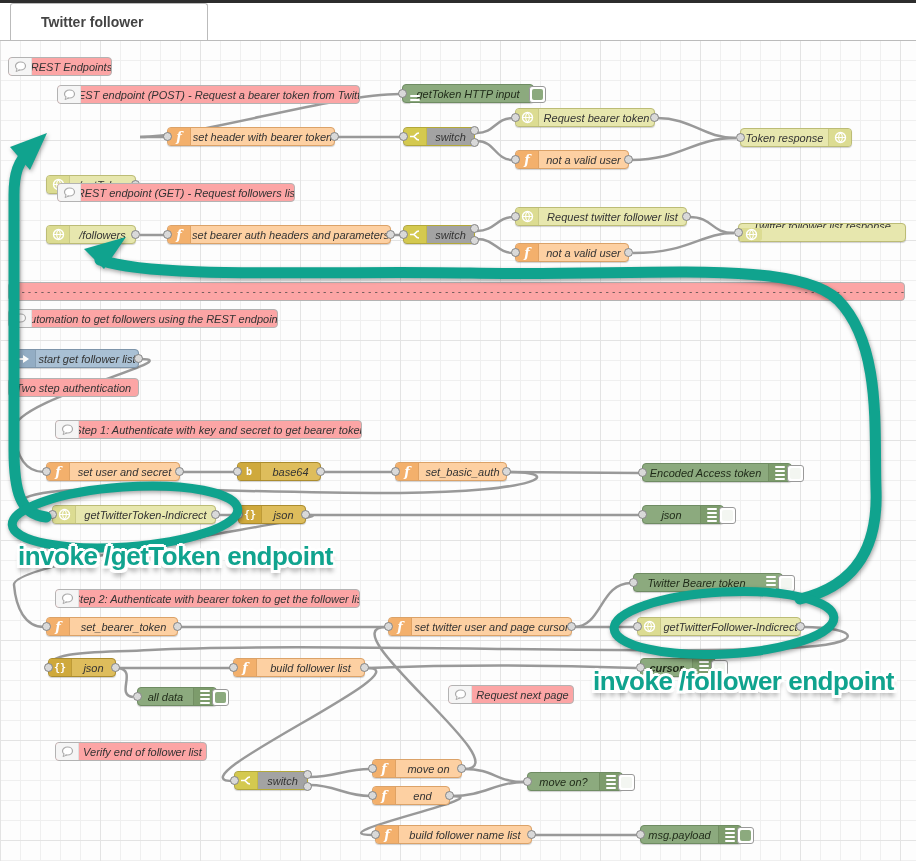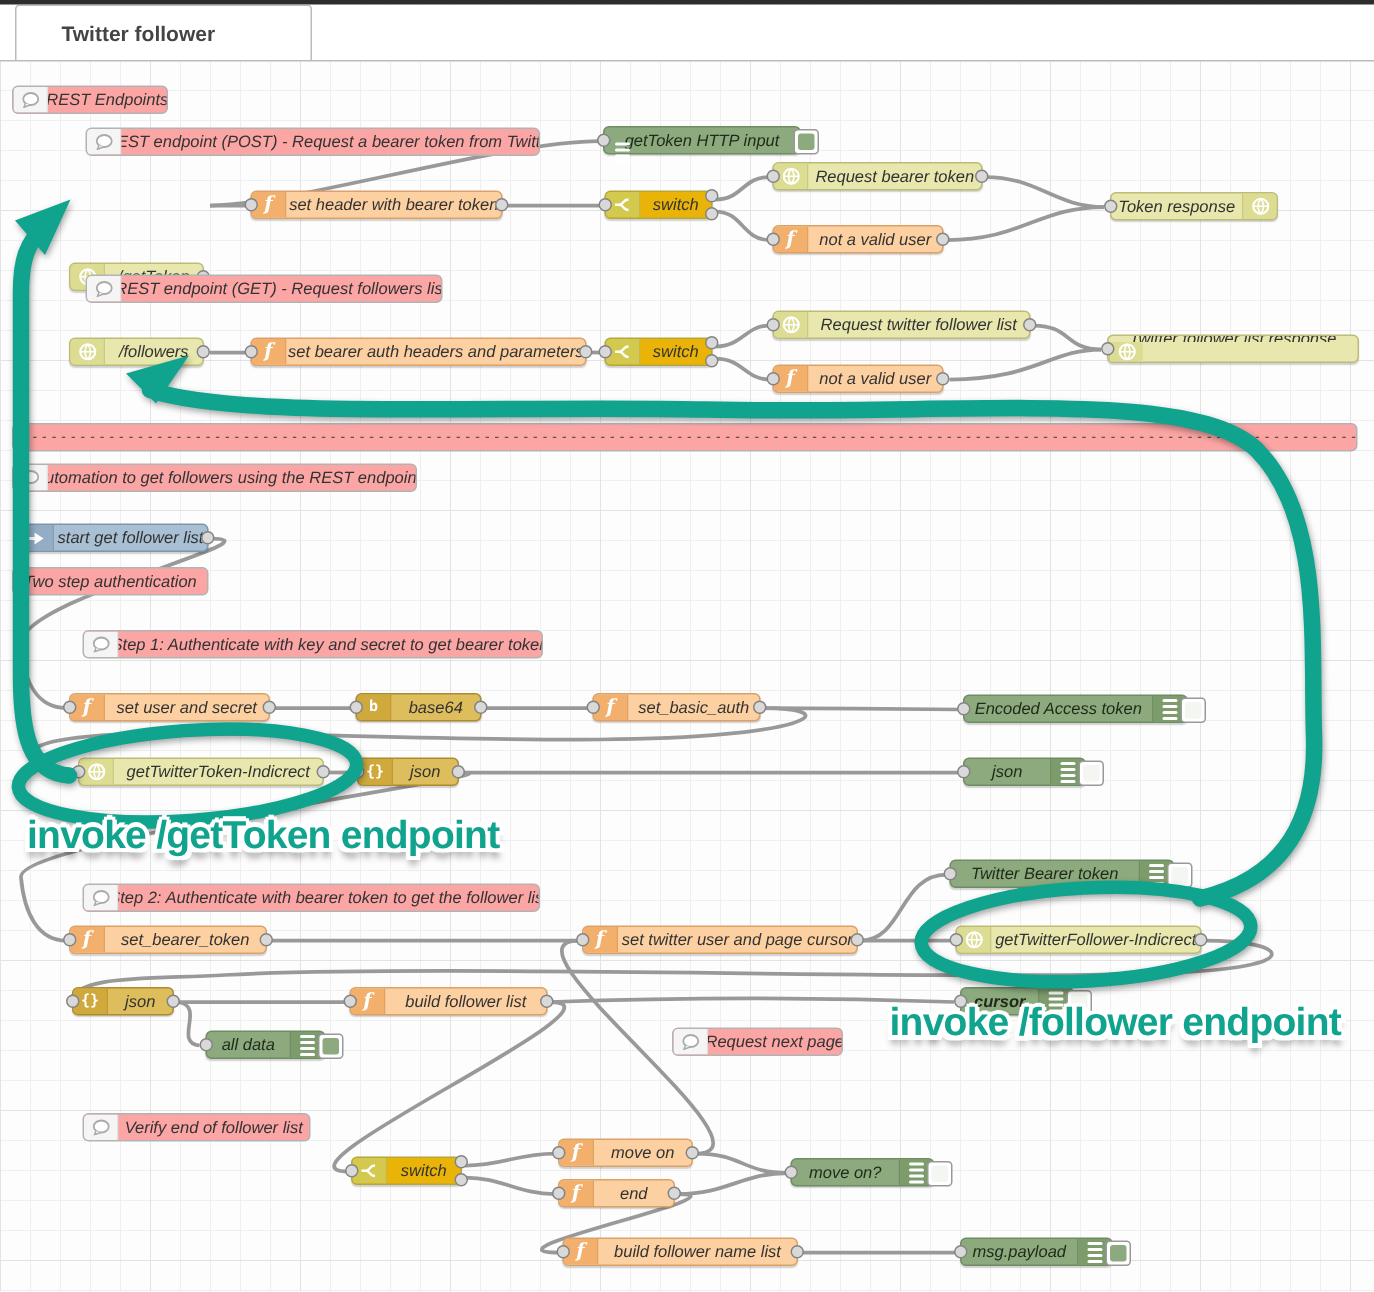--- a/index.html
+++ b/index.html
@@ -36,21 +36,21 @@
   .ic{width:22px;display:flex;align-items:center;justify-content:center;flex:none;}
   .ic.l{border-radius:3px 0 0 3px;border-right:1px solid rgba(0,0,0,.08);}
   .ic.r{border-radius:0 3px 3px 0;border-left:1px solid rgba(0,0,0,.08);}
 
   .n-comment{background:#fca5a5;border-color:#b3b3b3;box-shadow:none;}
   .n-comment .ic{background:#f5f5f5;}
   .n-fn{background:#fdd0a2;border-color:#dba268;}
   .n-fn .ic{background:#f3b06c;color:#fff;font:italic bold 13px "DejaVu Serif",serif;}
   .n-http{background:#e7e7ae;border-color:#bcbc76;}
   .n-http .ic{background:#dcdc92;}
-  .n-switch{background:#eab308;border-color:#b3a839;}
+  .n-switch{background:#a3a3a3;border-color:#b3a839;}
   .n-switch .ic{background:#d4c94f;}
   .n-debug{background:#8caa7e;border-color:#6f8c63;}
   .n-debug .ic{background:#7d9c6c;}
   .n-debug .lbl{color:#1f2a18;}
   .n-inject{background:#a9c0d4;border-color:#7e95aa;}
   .n-inject .ic{background:#93adc4;}
   .n-json{background:#debd5c;border-color:#ab8c2e;}
   .n-json .ic{background:#cfa93c;color:#fff;font:bold 10px "DejaVu Sans Mono",monospace;}
 
   .divider-node{font-style:normal;}
@@ -401,21 +401,21 @@
   <span class="lbl">Step 2: Authenticate with bearer token to get the follower list</span>
 </div>
 
 <div class="node n-fn" style="left:46px;top:617px;width:132px;">
   <i class="p in"></i>
   <span class="ic l">f</span>
   <span class="lbl">set_bearer_token</span>
   <i class="p out"></i>
 </div>
 
-<div class="node n-debug" style="left:633px;top:573px;width:150px;">
+<div class="node n-debug" style="left:633px;top:573px;width:150px;align-items:center;">
   <i class="p in"></i>
   <span class="lbl">Twitter Bearer token</span>
   <span class="ic r">
       <span class="bars"></span>
     </span>
   <i class="tg off"></i>
 </div>
 
 <div class="node n-fn" style="left:388px;top:617px;width:184px;">
   <i class="p in"></i>
@@ -461,21 +461,21 @@
 
 <div class="node n-debug" style="left:640px;top:658px;width:76px;font-weight:bold;">
   <i class="p in"></i>
   <span class="lbl">cursor</span>
   <span class="ic r">
       <span class="bars"></span>
     </span>
   <i class="tg off"></i>
 </div>
 
-<div class="node n-comment" style="left:448px;top:685px;width:114px;">
+<div class="node n-comment" style="left:448px;top:685px;width:126px;">
   <span class="ic l">
       <svg width="13" height="11">
         <ellipse cx="6.5" cy="5" rx="5" ry="4" fill="#fff" stroke="#aaa" stroke-width="1.2"></ellipse>
         <path d="M3,8 L2,10.5 L6,9" fill="#fff" stroke="#aaa" stroke-width="1"></path>
       </svg>
     </span>
   <span class="lbl">Request next page</span>
 </div>
 
 <div class="node n-comment" style="left:55px;top:742px;width:152px;">

